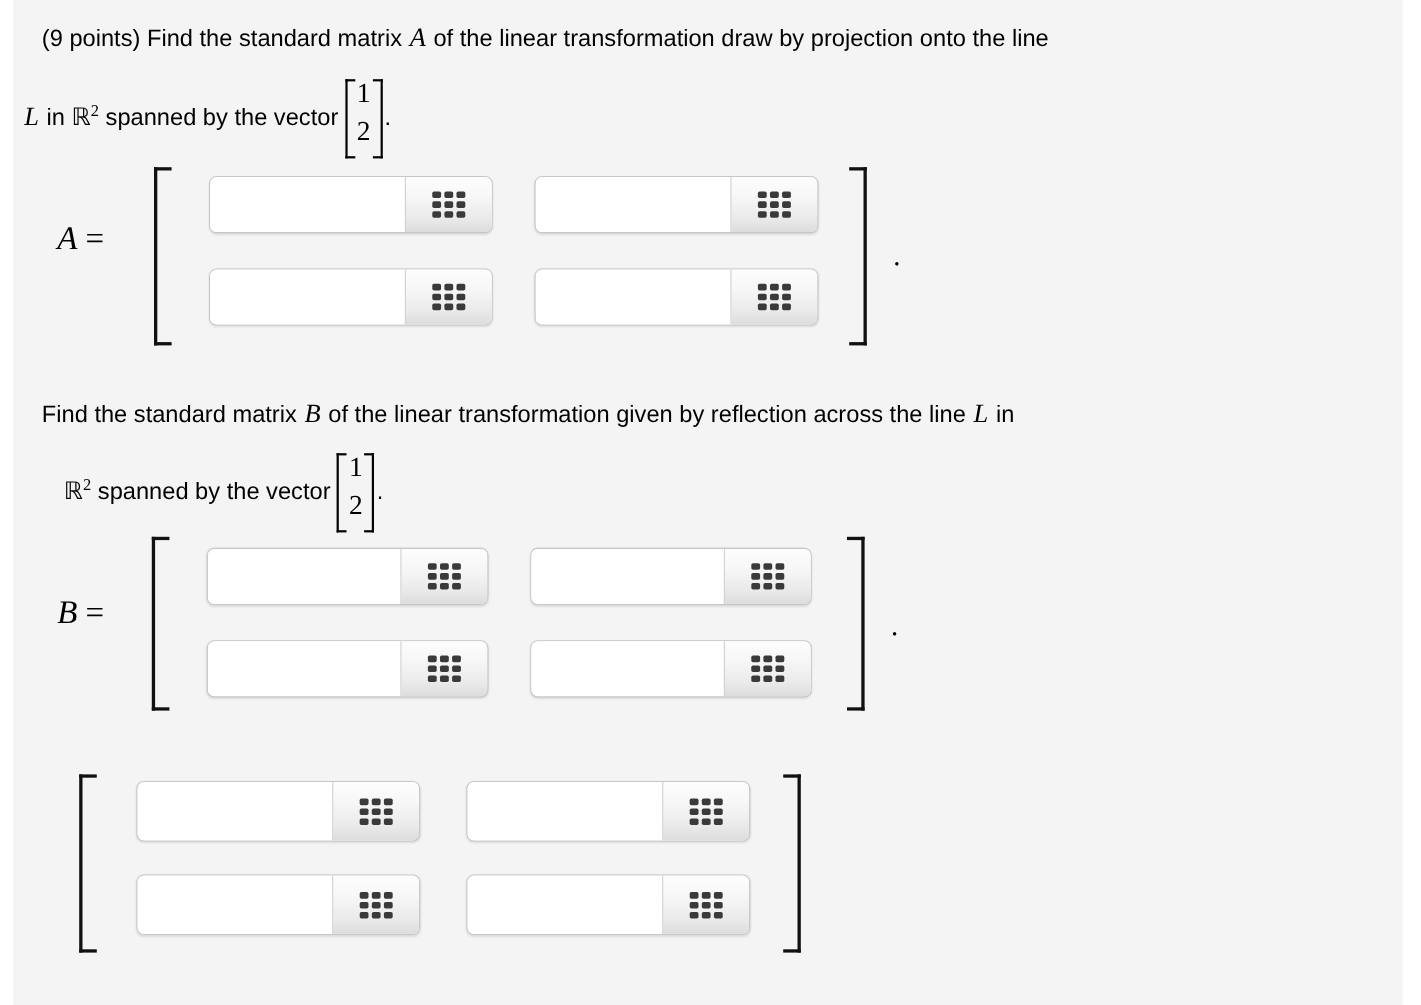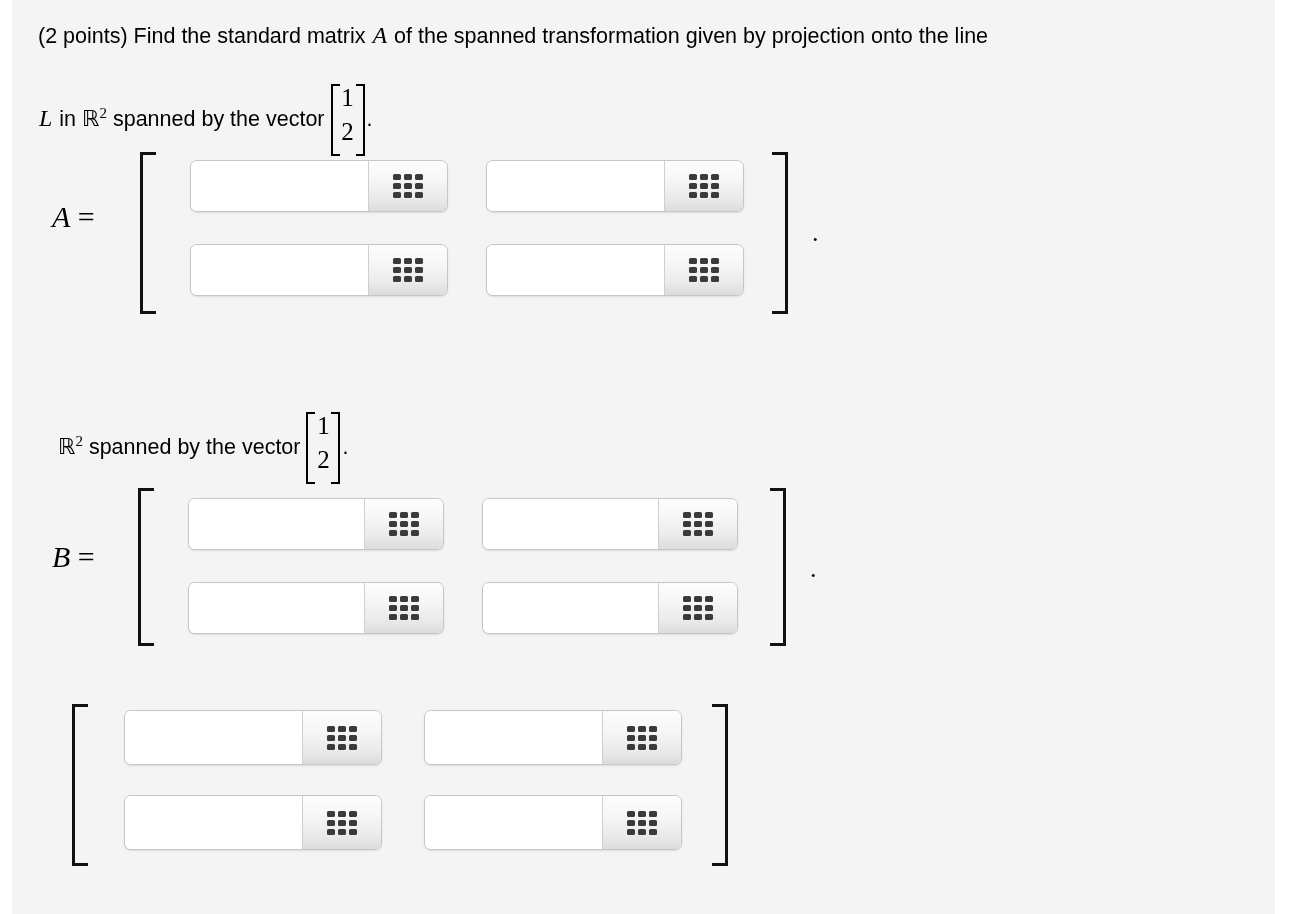--- a/index.html
+++ b/index.html
@@ -185,24 +185,24 @@
     color: #000;
   }
 </style>
 </head>
 <body>
 
 <div id="page">
   <div id="content-panel">
 
     <div class="q-text" style="left:26px; top:20px;">
-      <span>(2 points) Find the standard matrix </span><span class="mi">A</span><span> of the spanned transformation given by projection onto the line</span>
-    </div>
-
-    <div class="q-text" style="left:26px; top:72px;margin-top:12px;">
+      <span>(9 points) Find the standard matrix </span><span class="mi">A</span><span> of the linear transformation draw by projection onto the line</span>
+    </div>
+
+    <div class="q-text" style="left:9px; top:72px;">
       <span class="mi">L</span><span> in </span><span class="bbR">ℝ</span><span class="sup">2</span><span> spanned by the vector</span><span class="colvec"><span class="brk l"></span><span class="ent e1">1</span><span class="ent e2">2</span><span class="brk r"></span></span><span>.</span>
     </div>
 
     <div class="matrix-block" style="left:0px; top:148px; width:860px; height:170px;">
       <div class="mlabel" style="left:40px; top:52px;">
         <span>A</span><span class="eq">&nbsp;</span><span class="eq">=</span>
       </div>
 
       <div class="bracket l" style="left:128px; top:4px; height:162px;"></div>
       <div class="bracket r" style="left:760px; top:4px; height:162px;"></div>
@@ -273,20 +273,23 @@
                 <i></i>
                 <i></i>
             </span>
           </span>
         </div>
       </div>
 
       <div class="period" style="left:800px; top:70px;">.</div>
     </div>
 
+    <div class="q-text" style="left:26px; top:362px;">
+      <span>Find the standard matrix </span><span class="mi">B</span><span> of the linear transformation given by reflection across the line </span><span class="mi">L</span><span> in</span>
+    </div>
 
     <div class="q-text" style="left:26px; top:412px;margin-left:20px;">
       <span class="bbR">ℝ</span><span class="sup">2</span><span> spanned by the vector</span><span class="colvec"><span class="brk l"></span><span class="ent e1">1</span><span class="ent e2">2</span><span class="brk r"></span></span><span>.</span>
     </div>
 
     <div class="matrix-block" style="left:0px; top:488px; width:860px; height:165px;">
       <div class="mlabel" style="left:40px; top:52px;">
         <span>B</span><span class="eq">&nbsp;</span><span class="eq">=</span>
       </div>
 

